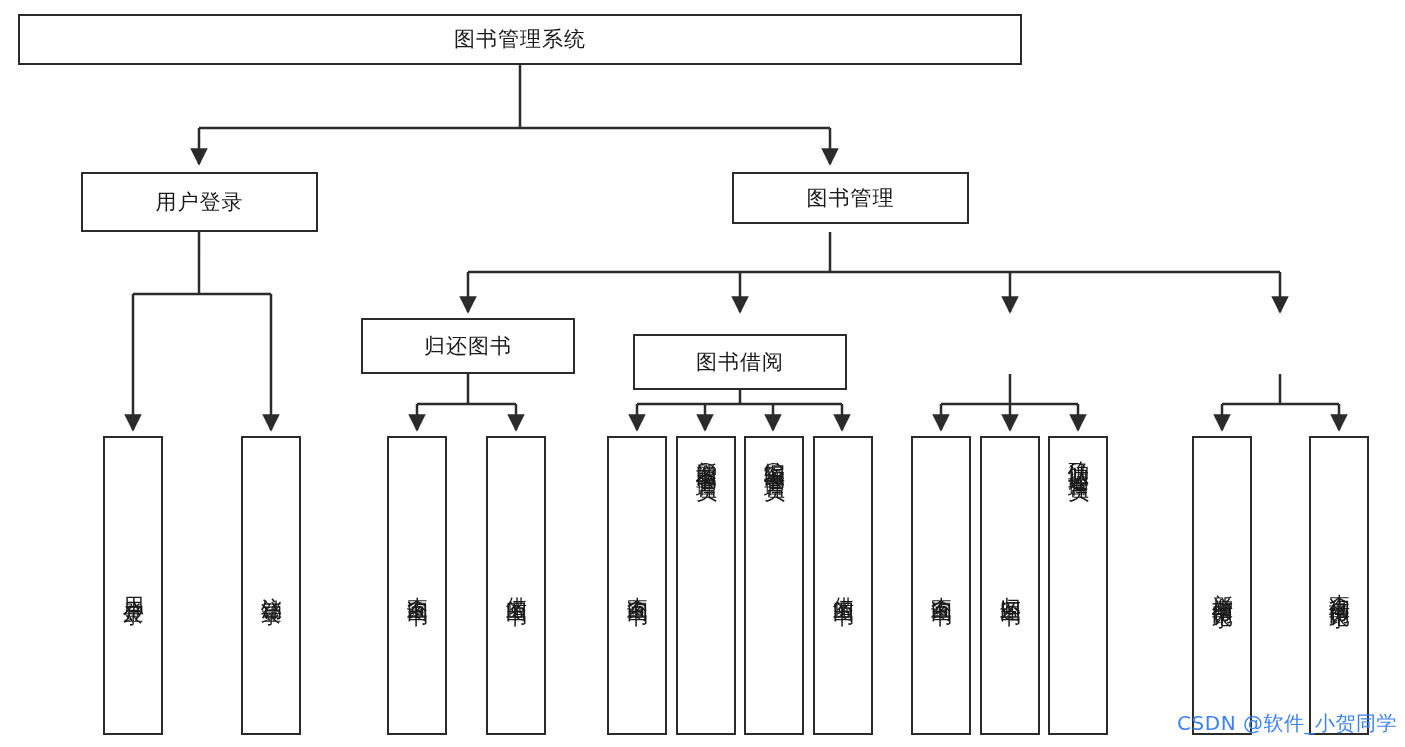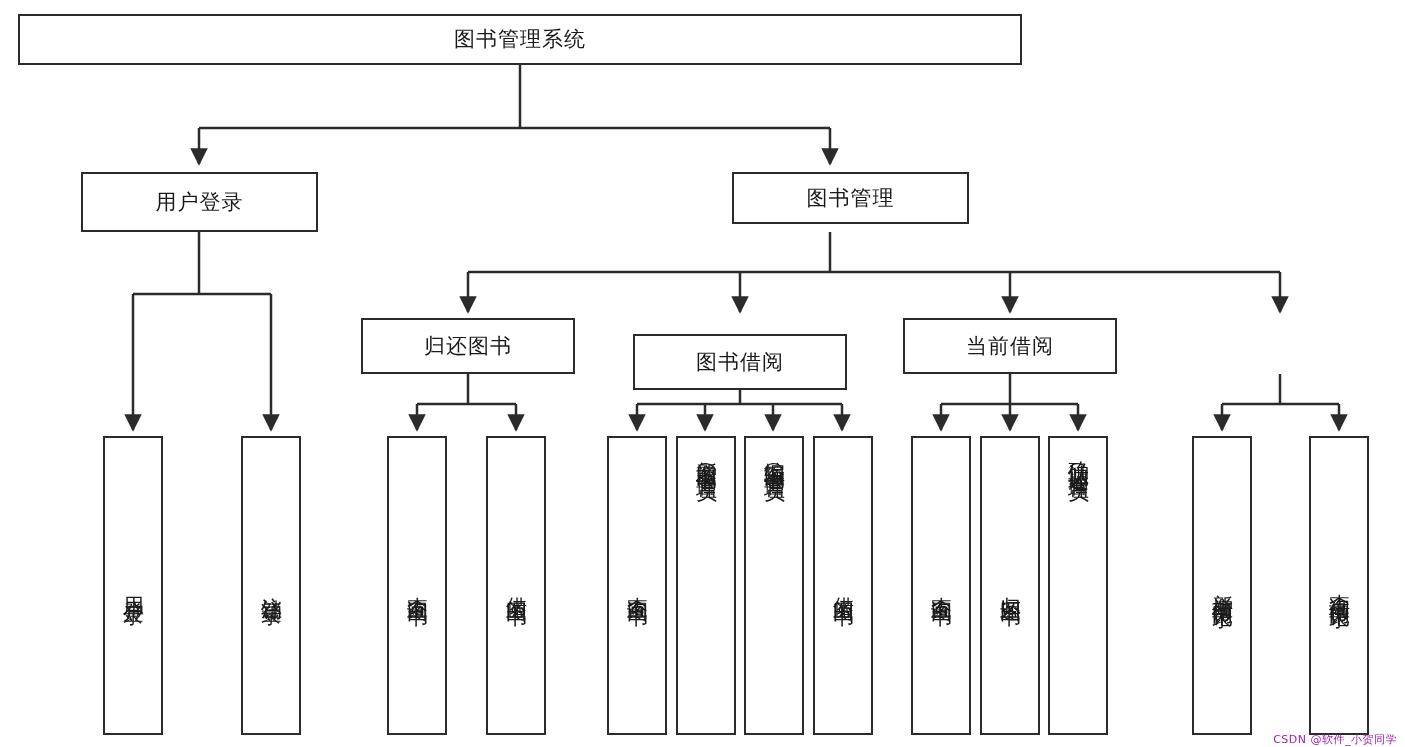--- a/index.html
+++ b/index.html
@@ -58,23 +58,23 @@
     line-height: 1.0;
     white-space: nowrap;
   }
   .v-node.centered {
     align-items: center;
     padding-top: 0;
   }
   .watermark {
     position: absolute;
     right: 8px;
-    bottom: 0;
-    font-size: 11px;
-    color: #a21caf;
+    bottom: 10px;
+    font-size: 20px;
+    color: #3b82f6;
     letter-spacing: 0.5px;
     white-space: nowrap;
   }
 </style>
 </head>
 <body>
 
 <div id="canvas">
 
   <svg class="connectors" viewBox="0 0 1405 747" xmlns="http://www.w3.org/2000/svg">
@@ -140,23 +140,20 @@
   <div class="node h-node" style="left:712px; top:172px; width:237px; height:52px;margin-left:20px;">
     <span class="label">图书管理</span>
   </div>
 
   <div class="node h-node" style="left:361px; top:318px; width:214px; height:56px;">
     <span class="label">归还图书</span>
   </div>
   <div class="node h-node" style="left:633px; top:334px; width:214px; height:56px;">
     <span class="label">图书借阅</span>
   </div>
-  <div class="node h-node" style="left:903px; top:318px; width:214px; height:56px;">
-    <span class="label">当前借阅</span>
-  </div>
 
   <div class="node v-node centered" style="left:103px; top:436px; width:60px; height:299px;">
     <span class="label">用户登录</span>
   </div>
   <div class="node v-node centered" style="left:241px; top:436px; width:60px; height:299px;">
     <span class="label">注销登录</span>
   </div>
 
   <div class="node v-node centered" style="left:387px; top:436px; width:60px; height:299px;">
     <span class="label">查询图书</span>

